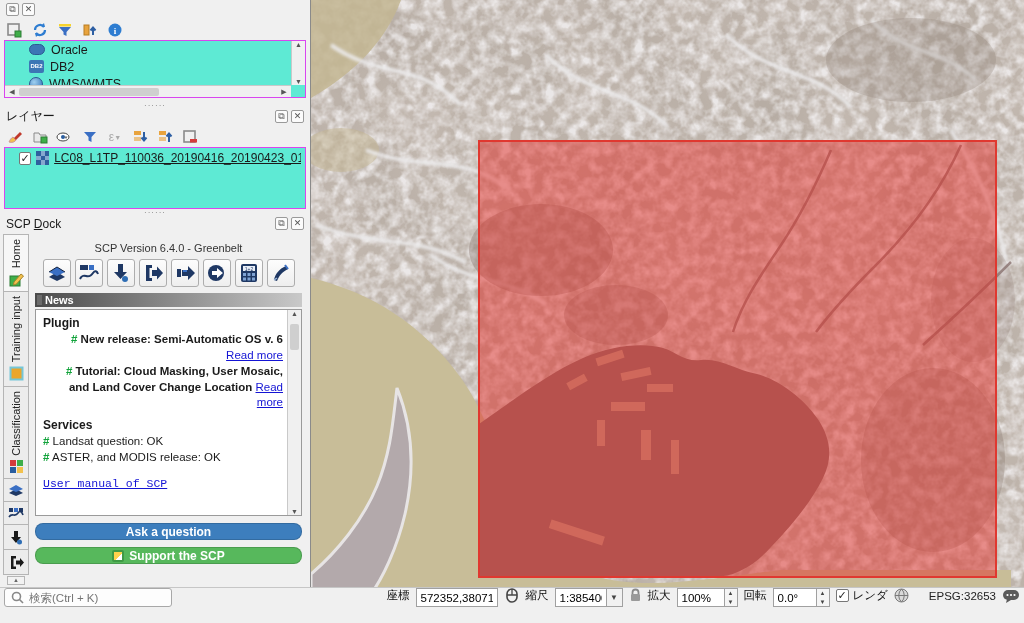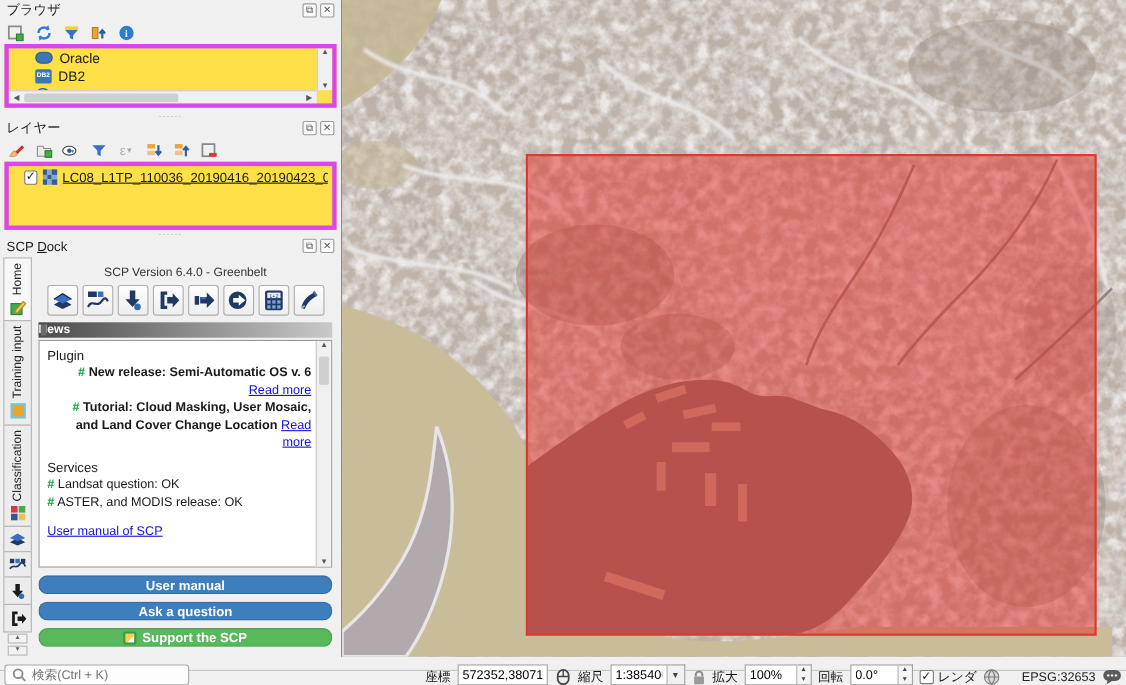--- a/index.html
+++ b/index.html
@@ -7,21 +7,21 @@
   body { font-family:"Liberation Sans","DejaVu Sans",sans-serif; background:#f0f0f0; position:relative; font-size:12px; color:#1a1a1a; }
 
   
   .dockpanel { position:absolute; left:0; width:310px; }
   .ptitle { display:flex; align-items:center; padding:3px 6px 2px 6px; height:18px; }
   .ptitle .tlabel { flex:1; font-size:12px; }
   .dockbtns { display:flex; gap:3px; }
   .dbtn { width:13px; height:13px; border:1px solid #9a9a9a; background:#fbfbfb; font-size:9px; line-height:11px; text-align:center; color:#555; border-radius:2px; cursor:pointer; }
   .toolbar { display:flex; align-items:center; gap:7px; padding:3px 6px; }
   .tb { width:18px; height:18px; display:flex; align-items:center; justify-content:center; cursor:pointer; }
-  .whitebox { background:#fde047; border:4px solid #d946ef; position:relative; overflow:hidden; }
+  .whitebox { background:#5eead4; border:1px solid #d946ef; position:relative; overflow:hidden; }
 
   
   .vscroll { position:absolute; top:0; right:0; bottom:0; width:14px; background:#f0f0f0; border-left:1px solid #c9c9c9; display:flex; flex-direction:column; justify-content:space-between; align-items:center; }
   .hscroll { position:absolute; left:0; right:14px; bottom:0; height:12px; background:#f0f0f0; border-top:1px solid #c9c9c9; display:flex; justify-content:space-between; align-items:center; padding:0 1px; }
   .sarrow { font-size:7px; color:#555; width:12px; text-align:center; cursor:pointer; }
   .hthumb { position:absolute; left:2px; top:2px; width:140px; height:8px; background:#cfcfcf; border-radius:2px; }
   .vthumb { position:absolute; top:14px; left:2px; width:9px; height:26px; background:#cfcfcf; border-radius:2px; }
 
   
   #browser { top:0; height:103px; }
@@ -51,63 +51,62 @@
   .vtext { writing-mode:vertical-rl; transform:rotate(180deg); font-size:11px; color:#222; }
   .ticon { width:16px; height:16px; display:flex; align-items:center; justify-content:center; }
   .tabscroll { margin-top:auto; display:flex; flex-direction:column; gap:2px; padding:2px 0; align-items:center; }
   .tsb { width:18px; height:9px; border:1px solid #b5b5b5; background:#f2f2f2; font-size:6px; line-height:7px; text-align:center; color:#666; cursor:pointer; }
 
   .scpcontent { flex:1; padding:6px 8px 0 6px; position:relative; }
   .version { text-align:center; font-size:11px; color:#333; margin-top:2px; }
   .scp-toolbar { display:flex; justify-content:center; gap:4px; margin-top:5px; }
   .scpbtn { width:28px; height:28px; border:1px solid #adadad; border-radius:3px; background:linear-gradient(#fdfdfd,#eee); display:flex; align-items:center; justify-content:center; cursor:pointer; }
 
-  .newshead { margin-top:6px; height:14px; background:linear-gradient(to right,#4a4a4a,#c9c9c9); color:#fff; font-weight:bold; font-size:11px; line-height:14px; position:relative; }
+  .newshead { margin-top:6px; height:14px; background:linear-gradient(to right,#4a4a4a,#c9c9c9); color:#fff; font-weight:bold; font-size:11px; padding-left:10px; line-height:14px; position:relative; }
   .newshead::before { content:""; position:absolute; left:2px; top:2px; width:5px; height:10px; background:#6b6b6b; }
 
   .newsbox { margin-top:2px; height:207px; background:#fff; border:1px solid #9a9a9a; position:relative; font-size:11.5px; }
   .newsinner { position:absolute; inset:0 14px 0 0; padding:5px 4px 4px 7px; overflow:hidden; line-height:1.35; }
-  .nheading { font-weight:normal; font-size:12px; margin-bottom:1px; }
+  .nheading { font-weight:bold; font-size:12px; margin-bottom:1px; }
   .nitem { margin-bottom:1px;text-align:right; }
   .hash { color:#12a33b; font-weight:bold; }
   .ntext-b { font-weight:bold; }
   a.lnk { color:#1414d4; text-decoration:underline; cursor:pointer; }
   .svc { margin-bottom:1px; }
   .linklist { margin-top:10px; }
-  .linklist .lnk { display:inline-block; margin-bottom:12px; }
+  .linklist .lnk { display:inline-block; margin-bottom:12px;font-family:Liberation Mono, monospace; }
 
   .bigbtn { display:flex; align-items:center; justify-content:center; gap:5px; height:17px; border-radius:8px; color:#fff; font-weight:bold; font-size:12px; margin:7px 0 0 0; cursor:pointer; border:1px solid rgba(0,0,0,.15); }
   .bigbtn.blue { background:#3d7ebd; }
   .bigbtn.green { background:#57b85c; }
   .minipencil { width:12px; height:12px; background:#3f9a45; border-radius:2px; position:relative; }
   .minipencil::after { content:""; position:absolute; left:2px; top:2px; width:8px; height:8px; background:linear-gradient(135deg,#ffd24d 60%,#fff 60%); }
 
   
-  #statusbar { position:absolute; left:0; right:0; bottom:0; height:14px; background:#f0f0f0; border-top:1px solid #c6c6c6; display:flex; align-items:flex-end; padding:0 4px; gap:6px; }
+  #statusbar { position:absolute; left:0; right:0; bottom:0; height:36px; background:#f0f0f0; border-top:1px solid #c6c6c6; display:flex; align-items:flex-start; padding:0 4px; gap:6px; }
   .search { display:flex; align-items:center; gap:5px; width:168px; height:19px; border:1px solid #a8a8a8; border-radius:3px; background:#fdfdfd; padding:0 6px; color:#777; }
   .search input { border:none; outline:none; background:transparent; font-size:11.5px; width:120px; color:#555; font-family:inherit; }
   .sblabel { font-size:11.5px; color:#111; white-space:nowrap; }
   .sbinput { height:19px; border:1px solid #a0a0a0; background:#fff; font-size:11.5px; padding:0 4px; font-family:inherit; }
   .spin { display:flex; flex-direction:column; width:13px; height:19px; border:1px solid #a0a0a0; border-left:none; background:#f5f5f5; }
   .spin span { flex:1; font-size:6px; line-height:8px; text-align:center; color:#444; cursor:pointer; }
   .combo-arrow { width:16px; height:19px; border:1px solid #a0a0a0; border-left:none; background:#f1f1f1; font-size:8px; color:#444; text-align:center; line-height:18px; cursor:pointer; }
   .statgrp { display:flex; align-items:center; }
   .crs { display:flex; align-items:center; gap:20px; font-size:11.5px; color:#222; }
 
   
   #map { position:absolute; left:310px; top:0; width:714px; height:597px; border-left:1px solid #8a8a8a; background:#b8aea5; }
 
   .ic-svg { display:block; }
 </style>
 </head>
 <body>
 
 <div id="browser" class="dockpanel">
   <div class="ptitle">
-    <span class="tlabel">ブラウザ</span>
     <span class="dockbtns">
       <span class="dbtn">⧉</span>
       <span class="dbtn">✕</span>
     </span>
   </div>
   <div class="toolbar">
     <span class="tb">
       <svg class="ic-svg" width="16" height="16">
           <rect x="1" y="2" width="11" height="11" fill="none" stroke="#8a8a8a" stroke-width="1.6"></rect>
           <rect x="8" y="9" width="6" height="6" fill="#3fae49" stroke="#2c7d34"></rect>
@@ -416,23 +415,20 @@
           </div>
         </div>
         <div class="vscroll">
           <span class="sarrow">▲</span>
           <span class="vthumb"></span>
           <span class="sarrow">▼</span>
         </div>
       </div>
 
       <div class="bigbtn blue">
-          <span>User manual</span>
-        </div>
-      <div class="bigbtn blue">
           <span>Ask a question</span>
         </div>
       <div class="bigbtn green">
           <span class="minipencil"></span>
           <span>Support the SCP</span>
         </div>
     </div>
   </div>
 </div>
 

